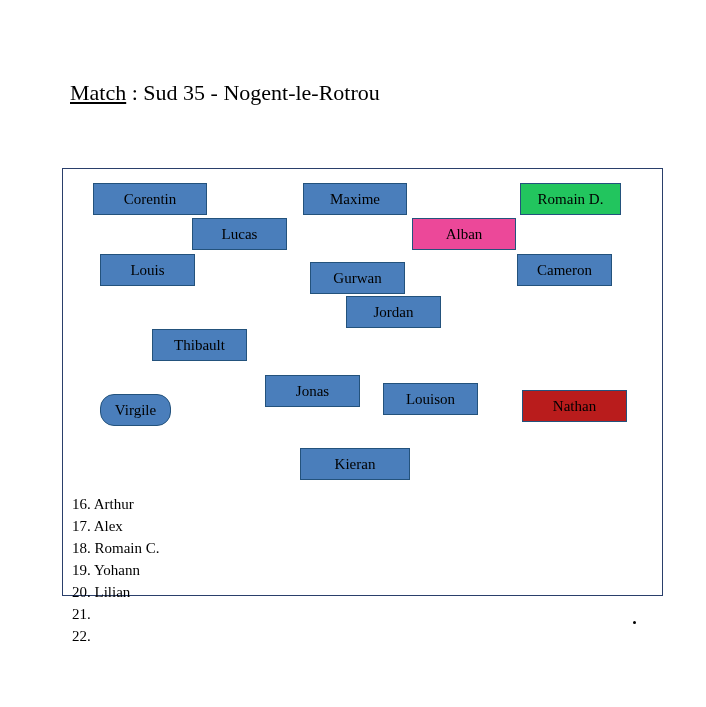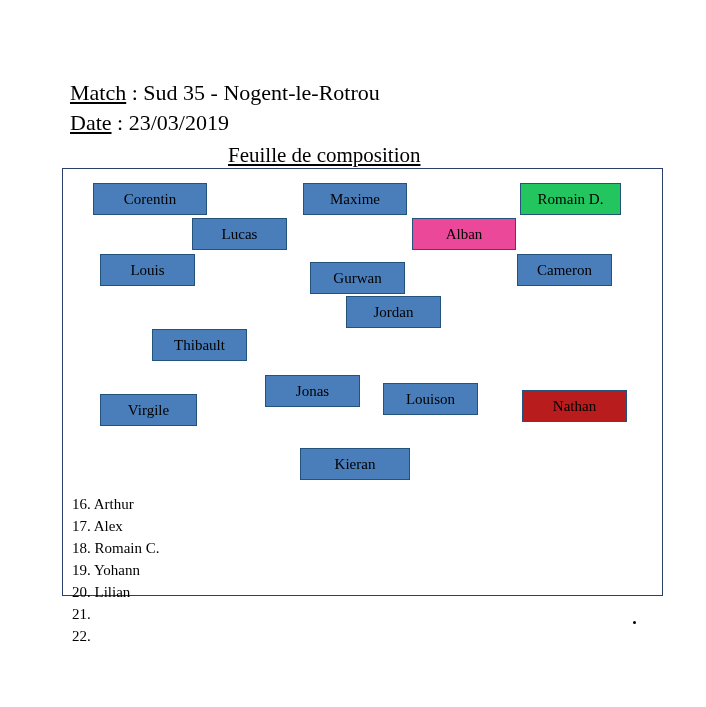--- a/index.html
+++ b/index.html
@@ -86,45 +86,41 @@
 </style>
 </head>
 <body>
 
 <div class="page">
 
   <div class="header-line" id="match-line">
     <span class="header-label">Match</span><span> : </span><span>Sud 35 - Nogent-le-Rotrou</span>
   </div>
 
-  <div class="header-line" id="date-line">
-    <span class="header-label">Date</span><span> : </span><span>23/03/2019</span>
-  </div>
 
-  <div id="sheet-title">Feuille de composition</div>
 
   <div id="field-box">
     <div class="dot-mark"></div>
   </div>
 
   <div id="players-layer">
       <div class="player-chip" style="left: 93px; top: 183px; width: 114px; background: rgb(74, 126, 187); border-color: rgb(35, 82, 124);">Corentin</div>
       <div class="player-chip" style="left: 303px; top: 183px; width: 104px; background: rgb(74, 126, 187); border-color: rgb(35, 82, 124);">Maxime</div>
       <div class="player-chip" style="left: 520px; top: 183px; width: 101px; background: #22c55e; border-color: rgb(35, 82, 124); text-align: center;">Romain D.</div>
       <div class="player-chip" style="left: 192px; top: 218px; width: 95px; background: rgb(74, 126, 187); border-color: rgb(35, 82, 124);">Lucas</div>
       <div class="player-chip" style="left: 412px; top: 218px; width: 104px; background: #ec4899; border-color: rgb(35, 82, 124);">Alban</div>
       <div class="player-chip" style="left: 100px; top: 254px; width: 95px; background: rgb(74, 126, 187); border-color: rgb(35, 82, 124);">Louis</div>
       <div class="player-chip" style="left: 310px; top: 262px; width: 95px; background: rgb(74, 126, 187); border-color: rgb(35, 82, 124);">Gurwan</div>
       <div class="player-chip" style="left: 517px; top: 254px; width: 95px; background: rgb(74, 126, 187); border-color: rgb(35, 82, 124);">Cameron</div>
       <div class="player-chip" style="left: 310px; top: 296px; width: 95px; background: rgb(74, 126, 187); border-color: rgb(35, 82, 124); margin-left: 36px;">Jordan</div>
       <div class="player-chip" style="left: 152px; top: 329px; width: 95px; background: rgb(74, 126, 187); border-color: rgb(35, 82, 124);">Thibault</div>
       <div class="player-chip" style="left: 265px; top: 375px; width: 95px; background: rgb(74, 126, 187); border-color: rgb(35, 82, 124);">Jonas</div>
       <div class="player-chip" style="left: 383px; top: 383px; width: 95px; background: rgb(74, 126, 187); border-color: rgb(35, 82, 124);">Louison</div>
       <div class="player-chip" style="left: 522px; top: 390px; width: 105px; background: #b91c1c; border-color: rgb(35, 82, 124);">Nathan</div>
-      <div class="player-chip" style="left: 100px; top: 394px; width: 97px; background: rgb(74, 126, 187); border-color: rgb(35, 82, 124);">Virgile</div>
+      <div class="player-chip" style="left: 100px; top: 394px; width: 71px; background: rgb(74, 126, 187); border-color: rgb(35, 82, 124); border-radius: 14px;">Virgile</div>
       <div class="player-chip" style="left: 300px; top: 448px; width: 110px; background: rgb(74, 126, 187); border-color: rgb(35, 82, 124);">Kieran</div>
     </div>
 
   <div id="subs-layer">
       <div class="sub-line" style="top: 496px;"><span>16.</span><span> Arthur</span></div>
       <div class="sub-line" style="top: 518px;"><span>17.</span><span> Alex</span></div>
       <div class="sub-line" style="top: 540px;"><span>18.</span><span> Romain C.</span></div>
       <div class="sub-line" style="top: 562px;"><span>19.</span><span> Yohann</span></div>
       <div class="sub-line" style="top: 584px;"><span>20.</span><span> Lilian</span></div>
       <div class="sub-line" style="top: 606px;"><span>21.</span><span></span></div>

